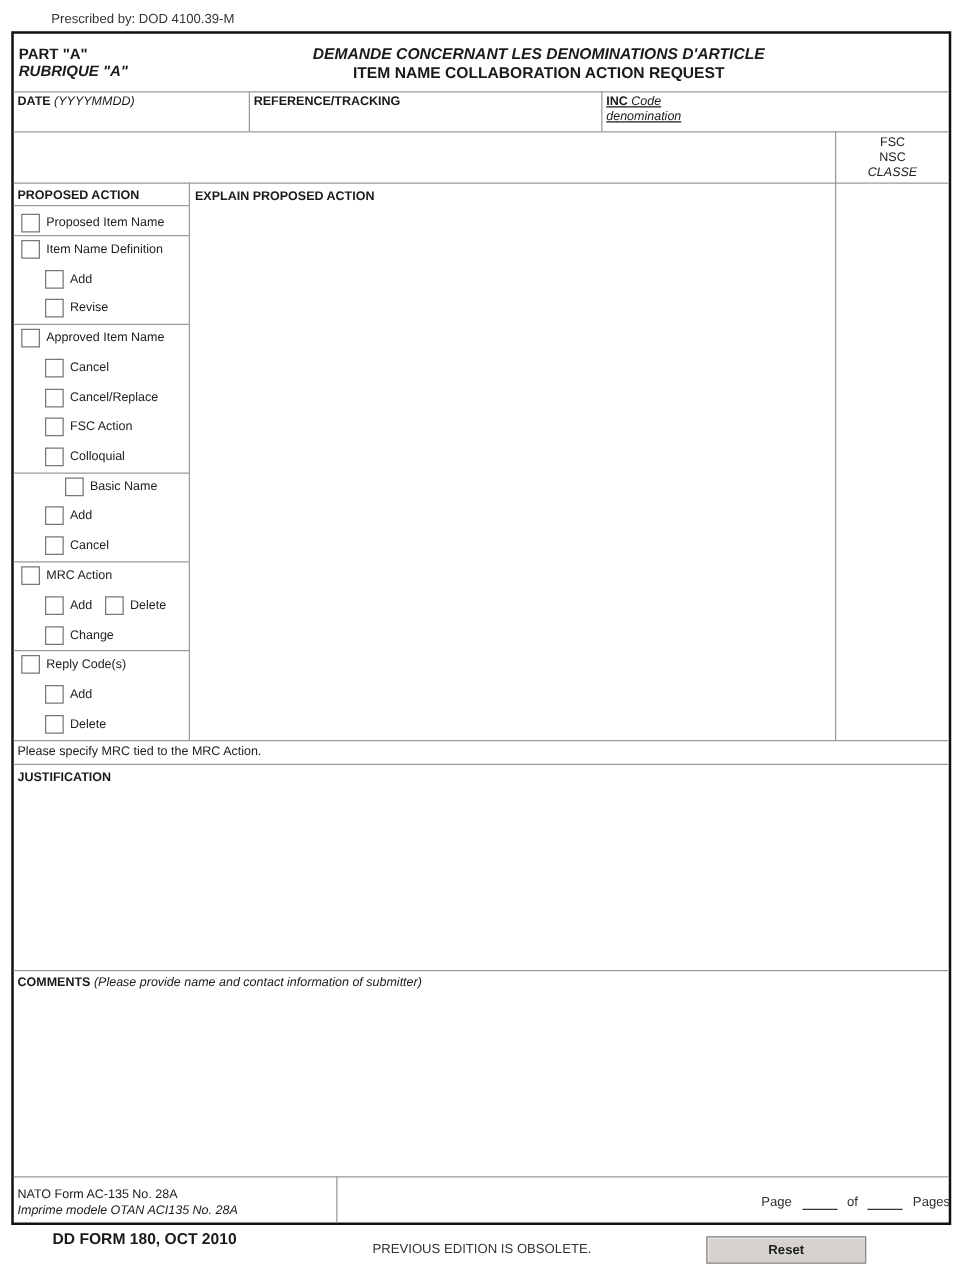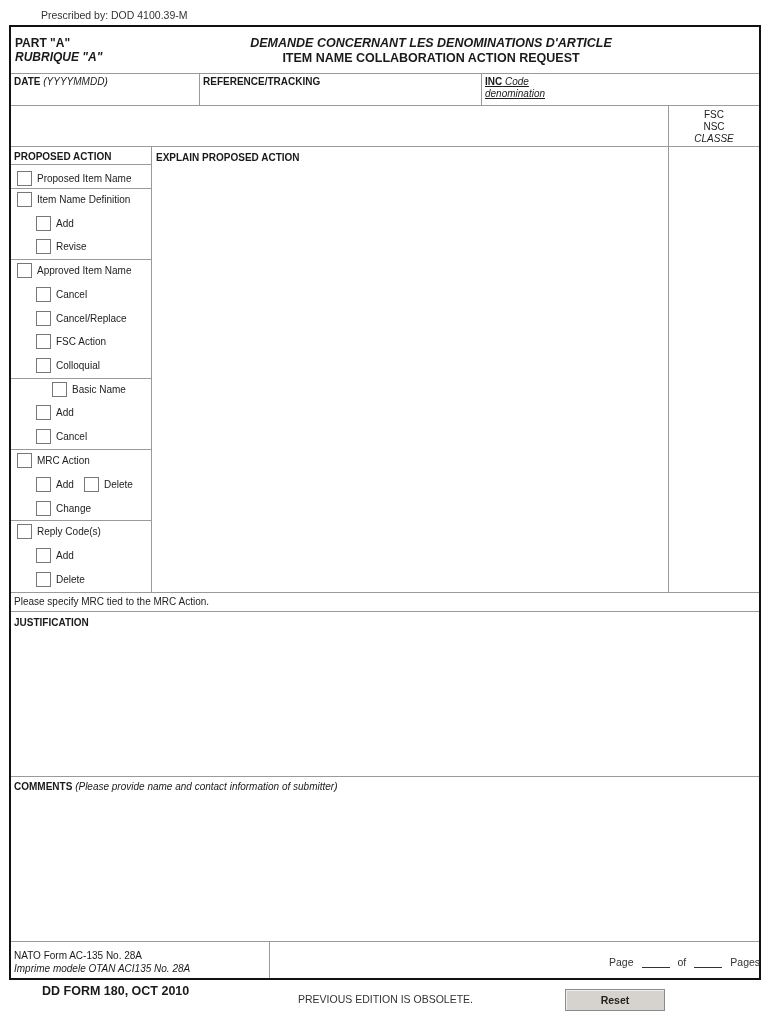--- a/index.html
+++ b/index.html
@@ -18,21 +18,21 @@
   .fsc { text-align:center; font-size:10px; line-height:12px; color:#222; }
   .cb-row { position:absolute; display:flex; align-items:center; font-size:10px; color:#222; }
   .cb { width:15px; height:15px; border:1px solid #777; box-sizing:border-box; background:#fff; margin-right:5px; flex:none; }
   .cb-label { white-space:nowrap; }
   .footer-left { font-size:10px; font-weight:normal; line-height:13px; }
   .footer-left .it { font-style:italic; }
   .pageinfo { font-size:10.5px; color:#333; display:flex; align-items:flex-end; gap:4px; }
   .blank { display:inline-block; width:28px; border-bottom:1px solid #333; height:10px; margin:0 4px; }
   .ddform { left:14px; top:984px; font-size:12.5px; font-weight:bold;margin-left:28px; }
   .obsolete { left:298px; top:993px; font-size:10.5px; color:#333; }
-  .reset { left:565px; top:989px; width:100px; height:22px; background:#d6d3ce; border:1px solid #8a8a8a; box-shadow:inset 1px 1px 0 #f0efed; font-size:10.5px; font-weight:bold; font-family:"Liberation Sans", sans-serif; color:#222; cursor:pointer; padding:0; }
+  .reset { left:565px; top:989px; width:128px; height:22px; background:#d6d3ce; border:1px solid #8a8a8a; box-shadow:inset 1px 1px 0 #f0efed; font-size:10.5px; font-weight:bold; font-family:"Liberation Sans", sans-serif; color:#222; cursor:pointer; padding:0; }
   textarea.area, input.field { position:absolute; border:none; background:transparent; resize:none; outline:none; font-family:"Liberation Sans", sans-serif; font-size:11px; }
 </style>
 </head>
 <body>
 
 <div class="abs prescribed">Prescribed by: DOD 4100.39-M</div>
 
 <div class="abs form">
 
   <div class="abs part">

